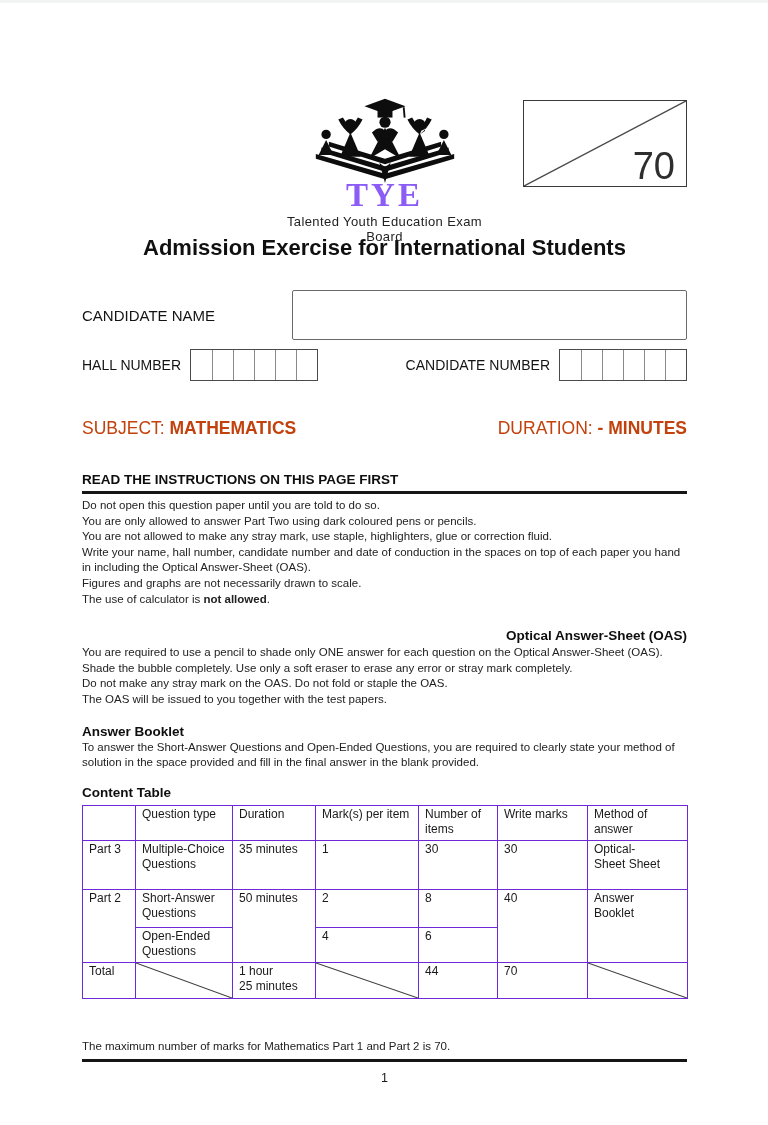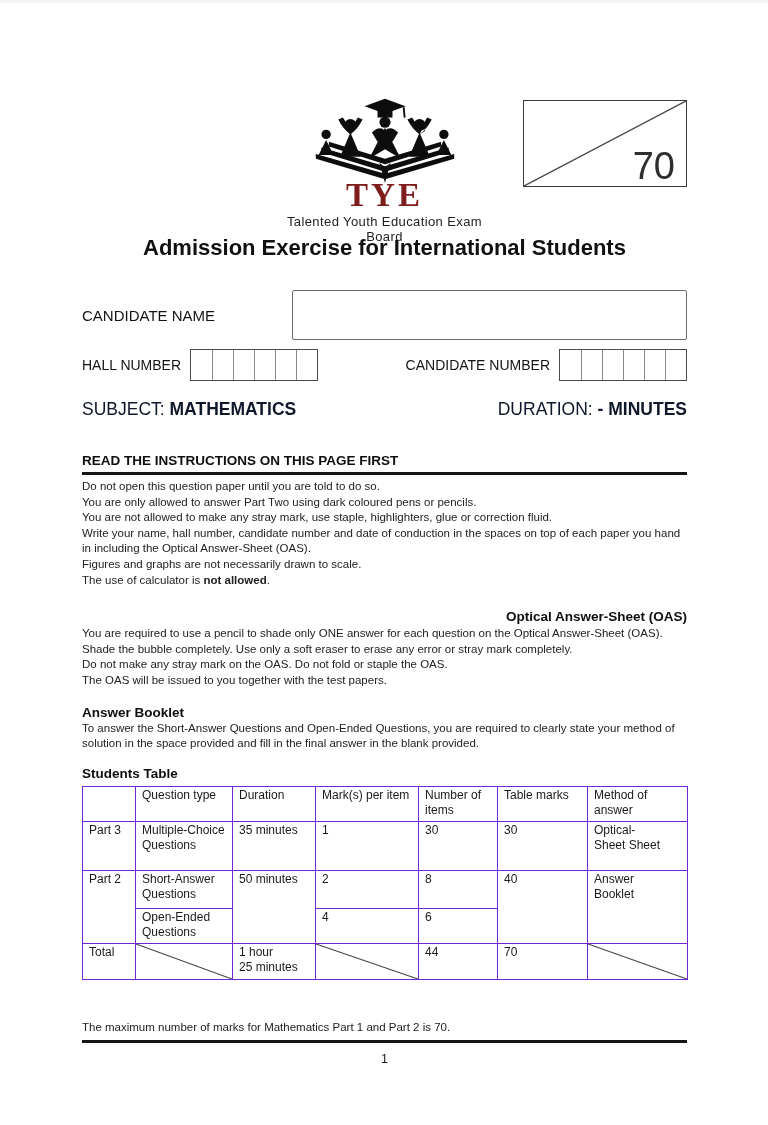--- a/index.html
+++ b/index.html
@@ -9,21 +9,21 @@
     font-family:"Liberation Sans", sans-serif; color:#1c1c1c; overflow:hidden;
     margin:0 auto;
   }
   .scan-edge { position:absolute; top:0; left:0; width:768px; height:3px; background:#f2f4f3; }
   .content { padding:0 81px 0 82px; }
 
   
   .header-row { position:relative; height:128px; margin-top:97px; }
   .logo { position:absolute; left:50%; top:0; transform:translateX(-50%); text-align:center; width:220px; }
   .logo svg { display:block; margin:0 auto; }
-  .logo-acronym { font-family:"Liberation Serif", serif; font-weight:bold; font-size:33px; letter-spacing:3px; color:#7f1d1d; line-height:1; margin-top:-4px; }
+  .logo-acronym { font-family:"Liberation Serif", serif; font-weight:bold; font-size:33px; letter-spacing:3px; color:#8b5cf6; line-height:1; margin-top:-4px; }
   .logo-tagline { font-family:Liberation Sans, sans-serif; font-size:13px; color:#222; letter-spacing:.4px; margin-top:2px; }
   .score-box { position:absolute; right:0; top:3px; width:164px; height:87px; border:1.6px solid #3a3a3a; background:#fff; }
   .score-box svg { position:absolute; inset:0; width:100%; height:100%; }
   .score-value { position:absolute; right:11px; bottom:1px; font-size:38px; color:#2e2e2e; line-height:1; }
 
   
   .main-title { text-align:center; font-weight:bold; font-size:22px; margin-top:10px; color:#101010; }
   .level-title { text-align:center; font-weight:bold; font-size:17px; margin-top:36px; color:#101010; }
 
   
@@ -31,21 +31,21 @@
   .name-label { font-size:15px; width:162px; flex:none; color:#141414; }
   .name-box { flex:1; height:50px; border:1.6px solid #6a6a6a; border-radius:2px; background:#fff; }
   .numbers-row { display:flex; justify-content:space-between; align-items:center; margin-top:9px; }
   .num-group { display:flex; align-items:center; }
   .num-label { font-size:14px; color:#141414; margin-right:9px; }
   .cell-grid { display:flex; border:1.7px solid #4a4a4a; background:#fff; }
   .cell { width:21px; height:30px; }
   .cell + .cell { border-left:1px solid #8a8a8a; }
 
   
-  .subject-row { display:flex; justify-content:space-between; margin-top:18px; font-size:17.5px; color:#0f172a;gap:48px; }
+  .subject-row { display:flex; justify-content:space-between; margin-top:37px; font-size:17.5px; color:#c2410c;gap:48px; }
   .bold { font-weight:bold; }
 
   
   .instr-heading { font-size:13.5px; font-weight:bold; margin-top:33px; color:#0e0e0e; }
   .rule-thick { height:3px; background:#151515; margin-top:4px; }
   .para { font-size:11.5px; line-height:15.6px; color:#222; }
   .pre-lines { white-space:pre-line; }
   .instr-body { margin-top:4px; }
   .section-heading { font-size:13.5px; font-weight:bold; color:#0e0e0e; }
   .oas-heading { margin-top:21px;text-align:right; }
@@ -181,39 +181,39 @@
 
     <div class="section-heading oas-heading">Optical Answer-Sheet (OAS)</div>
     <div class="para pre-lines oas-body">You are required to use a pencil to shade only ONE answer for each question on the Optical Answer-Sheet (OAS).
 Shade the bubble completely. Use only a soft eraser to erase any error or stray mark completely.
 Do not make any stray mark on the OAS. Do not fold or staple the OAS.
 The OAS will be issued to you together with the test papers.</div>
 
     <div class="section-heading ab-heading">Answer Booklet</div>
     <div class="para ab-body">To answer the Short-Answer Questions and Open-Ended Questions, you are required to clearly state your method of solution in the space provided and fill in the final answer in the blank provided.</div>
 
-    <div class="table-heading">Students Table</div>
+    <div class="table-heading">Content Table</div>
     <table class="content-table">
       <colgroup>
         <col style="width:53px">
           <col style="width:97px">
           <col style="width:83px">
           <col style="width:103px">
           <col style="width:79px">
           <col style="width:90px">
           <col style="width:100px">
       </colgroup>
       <tbody>
           <tr class="row-header">
         <td></td>
         <td>Question type</td>
         <td>Duration</td>
         <td>Mark(s) per item</td>
         <td>Number of items</td>
-        <td>Table marks</td>
+        <td>Write marks</td>
         <td>Method of answer</td>
       </tr>
       <tr class="row-part1">
         <td>Part 3</td>
         <td>Multiple-Choice Questions</td>
         <td>35 minutes</td>
         <td>1</td>
         <td>30</td>
         <td>30</td>
         <td class="pre-lines">Optical-

